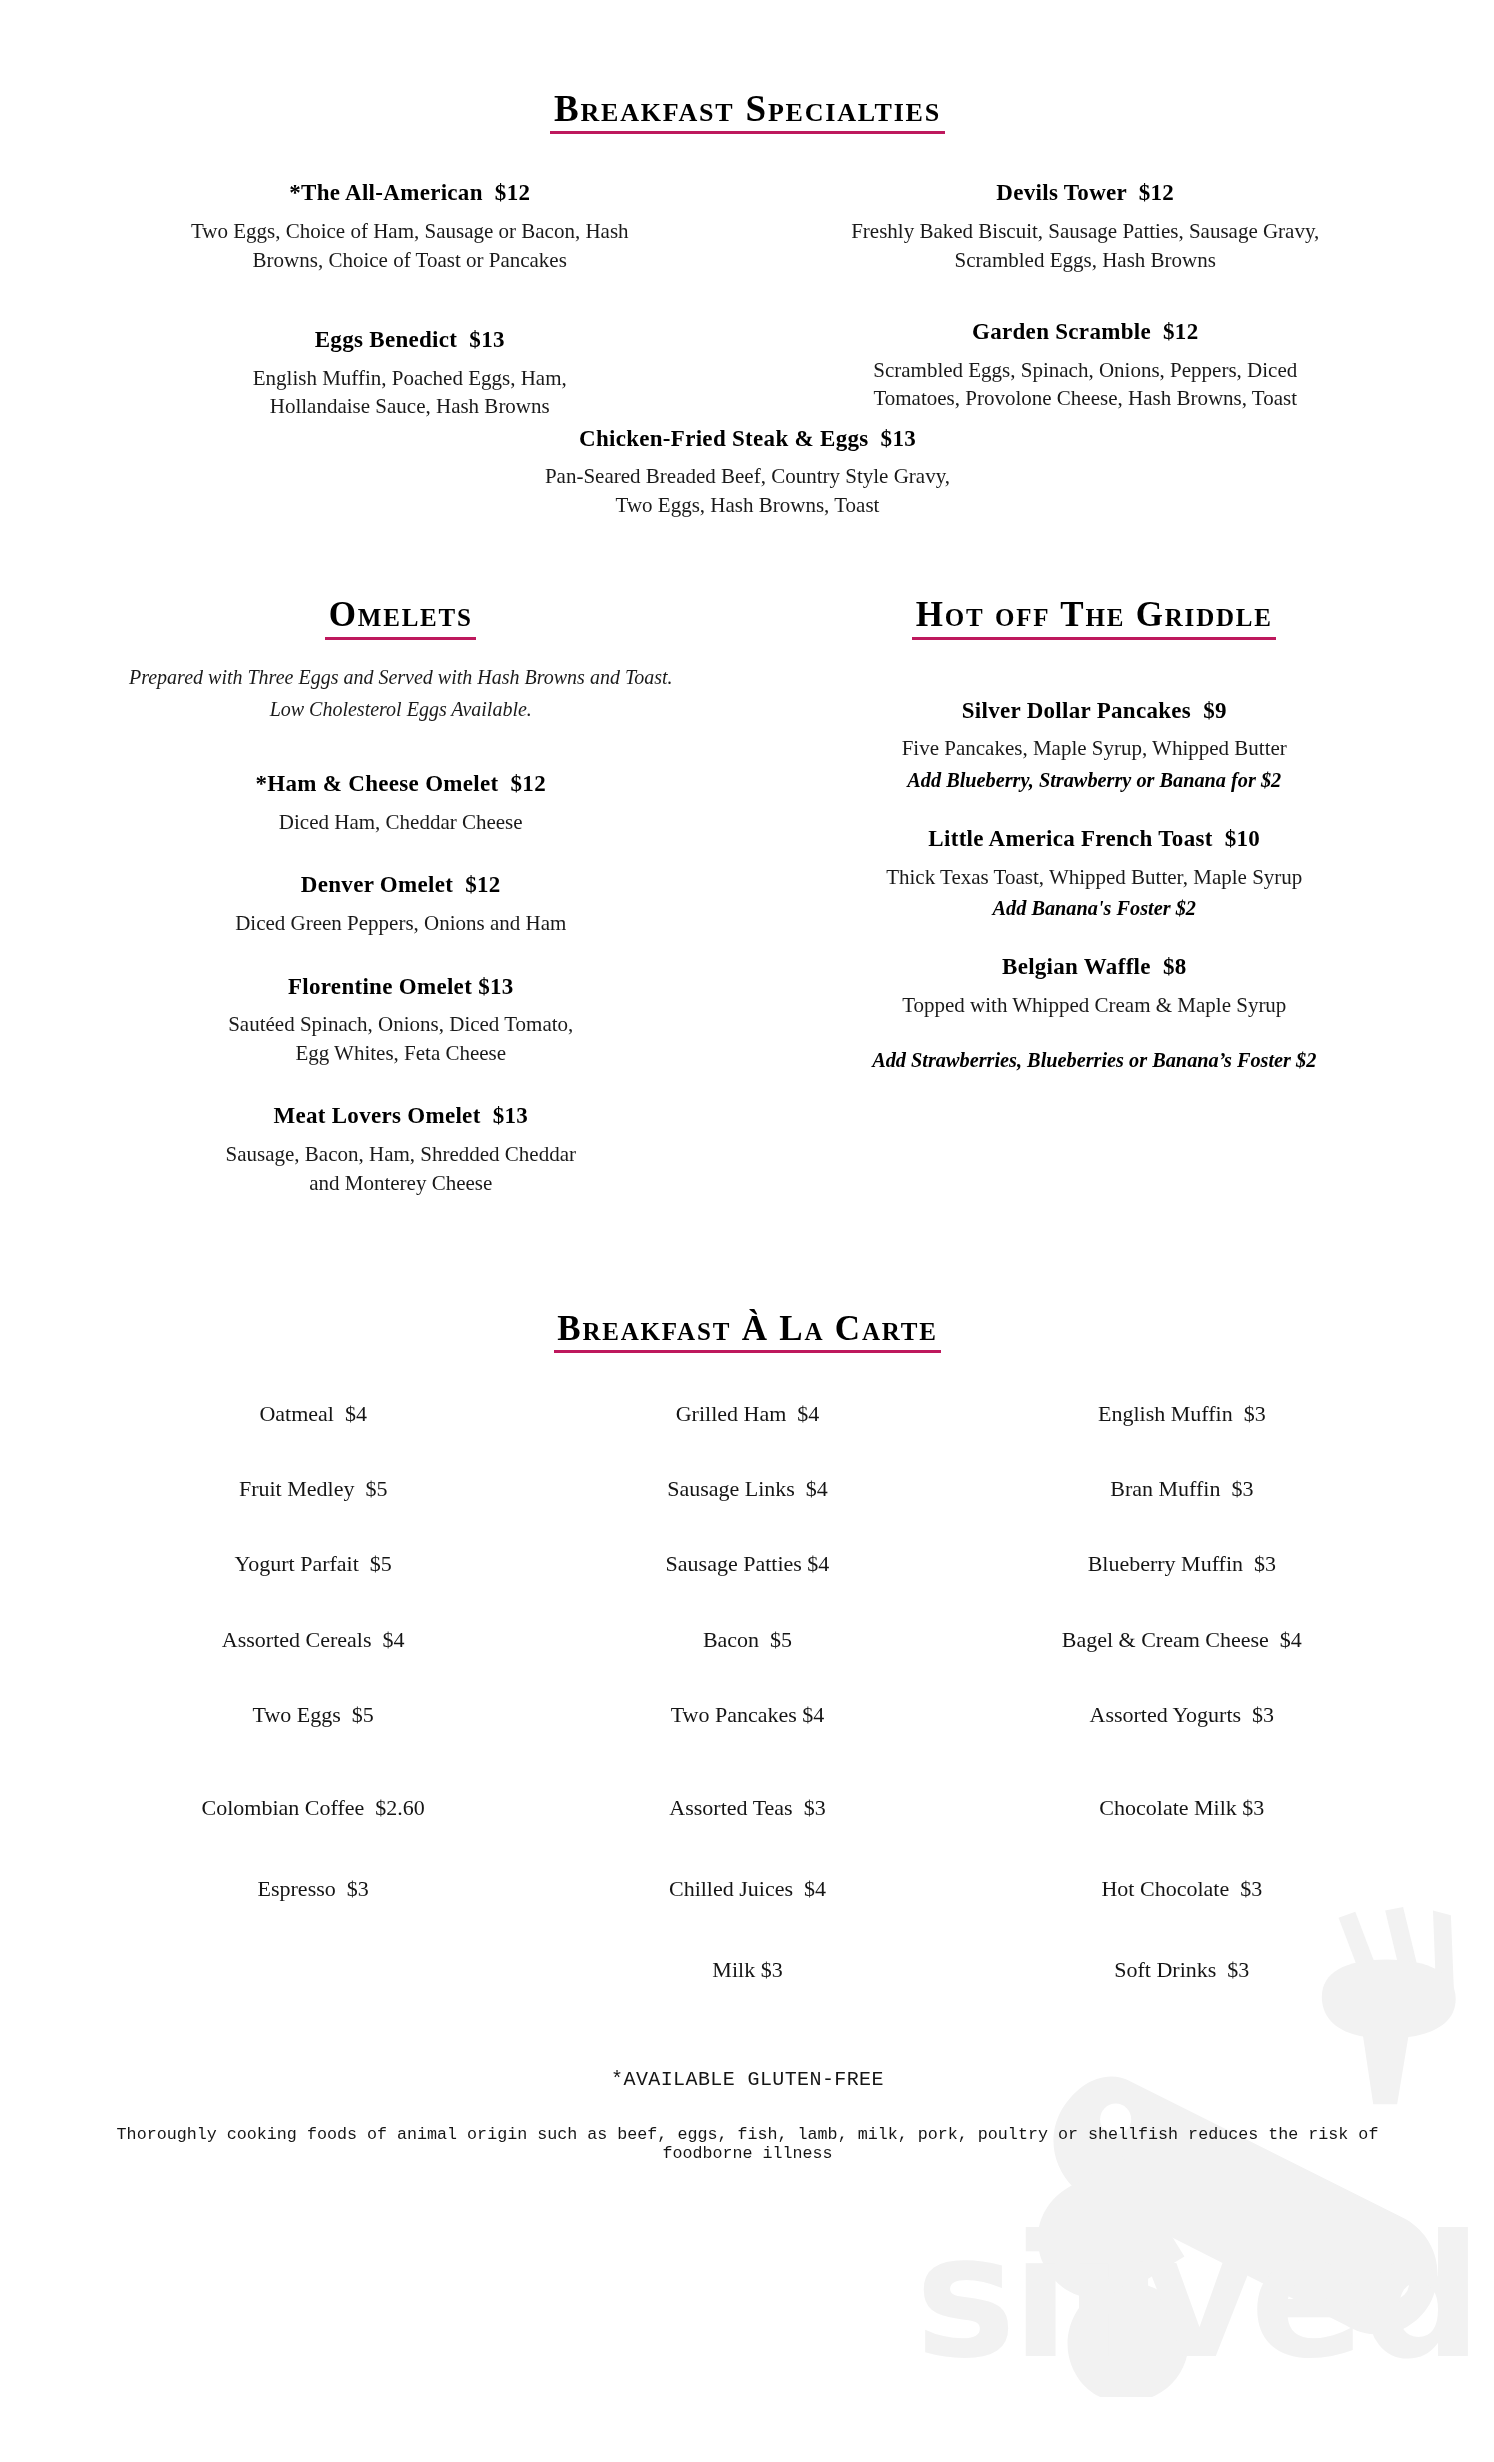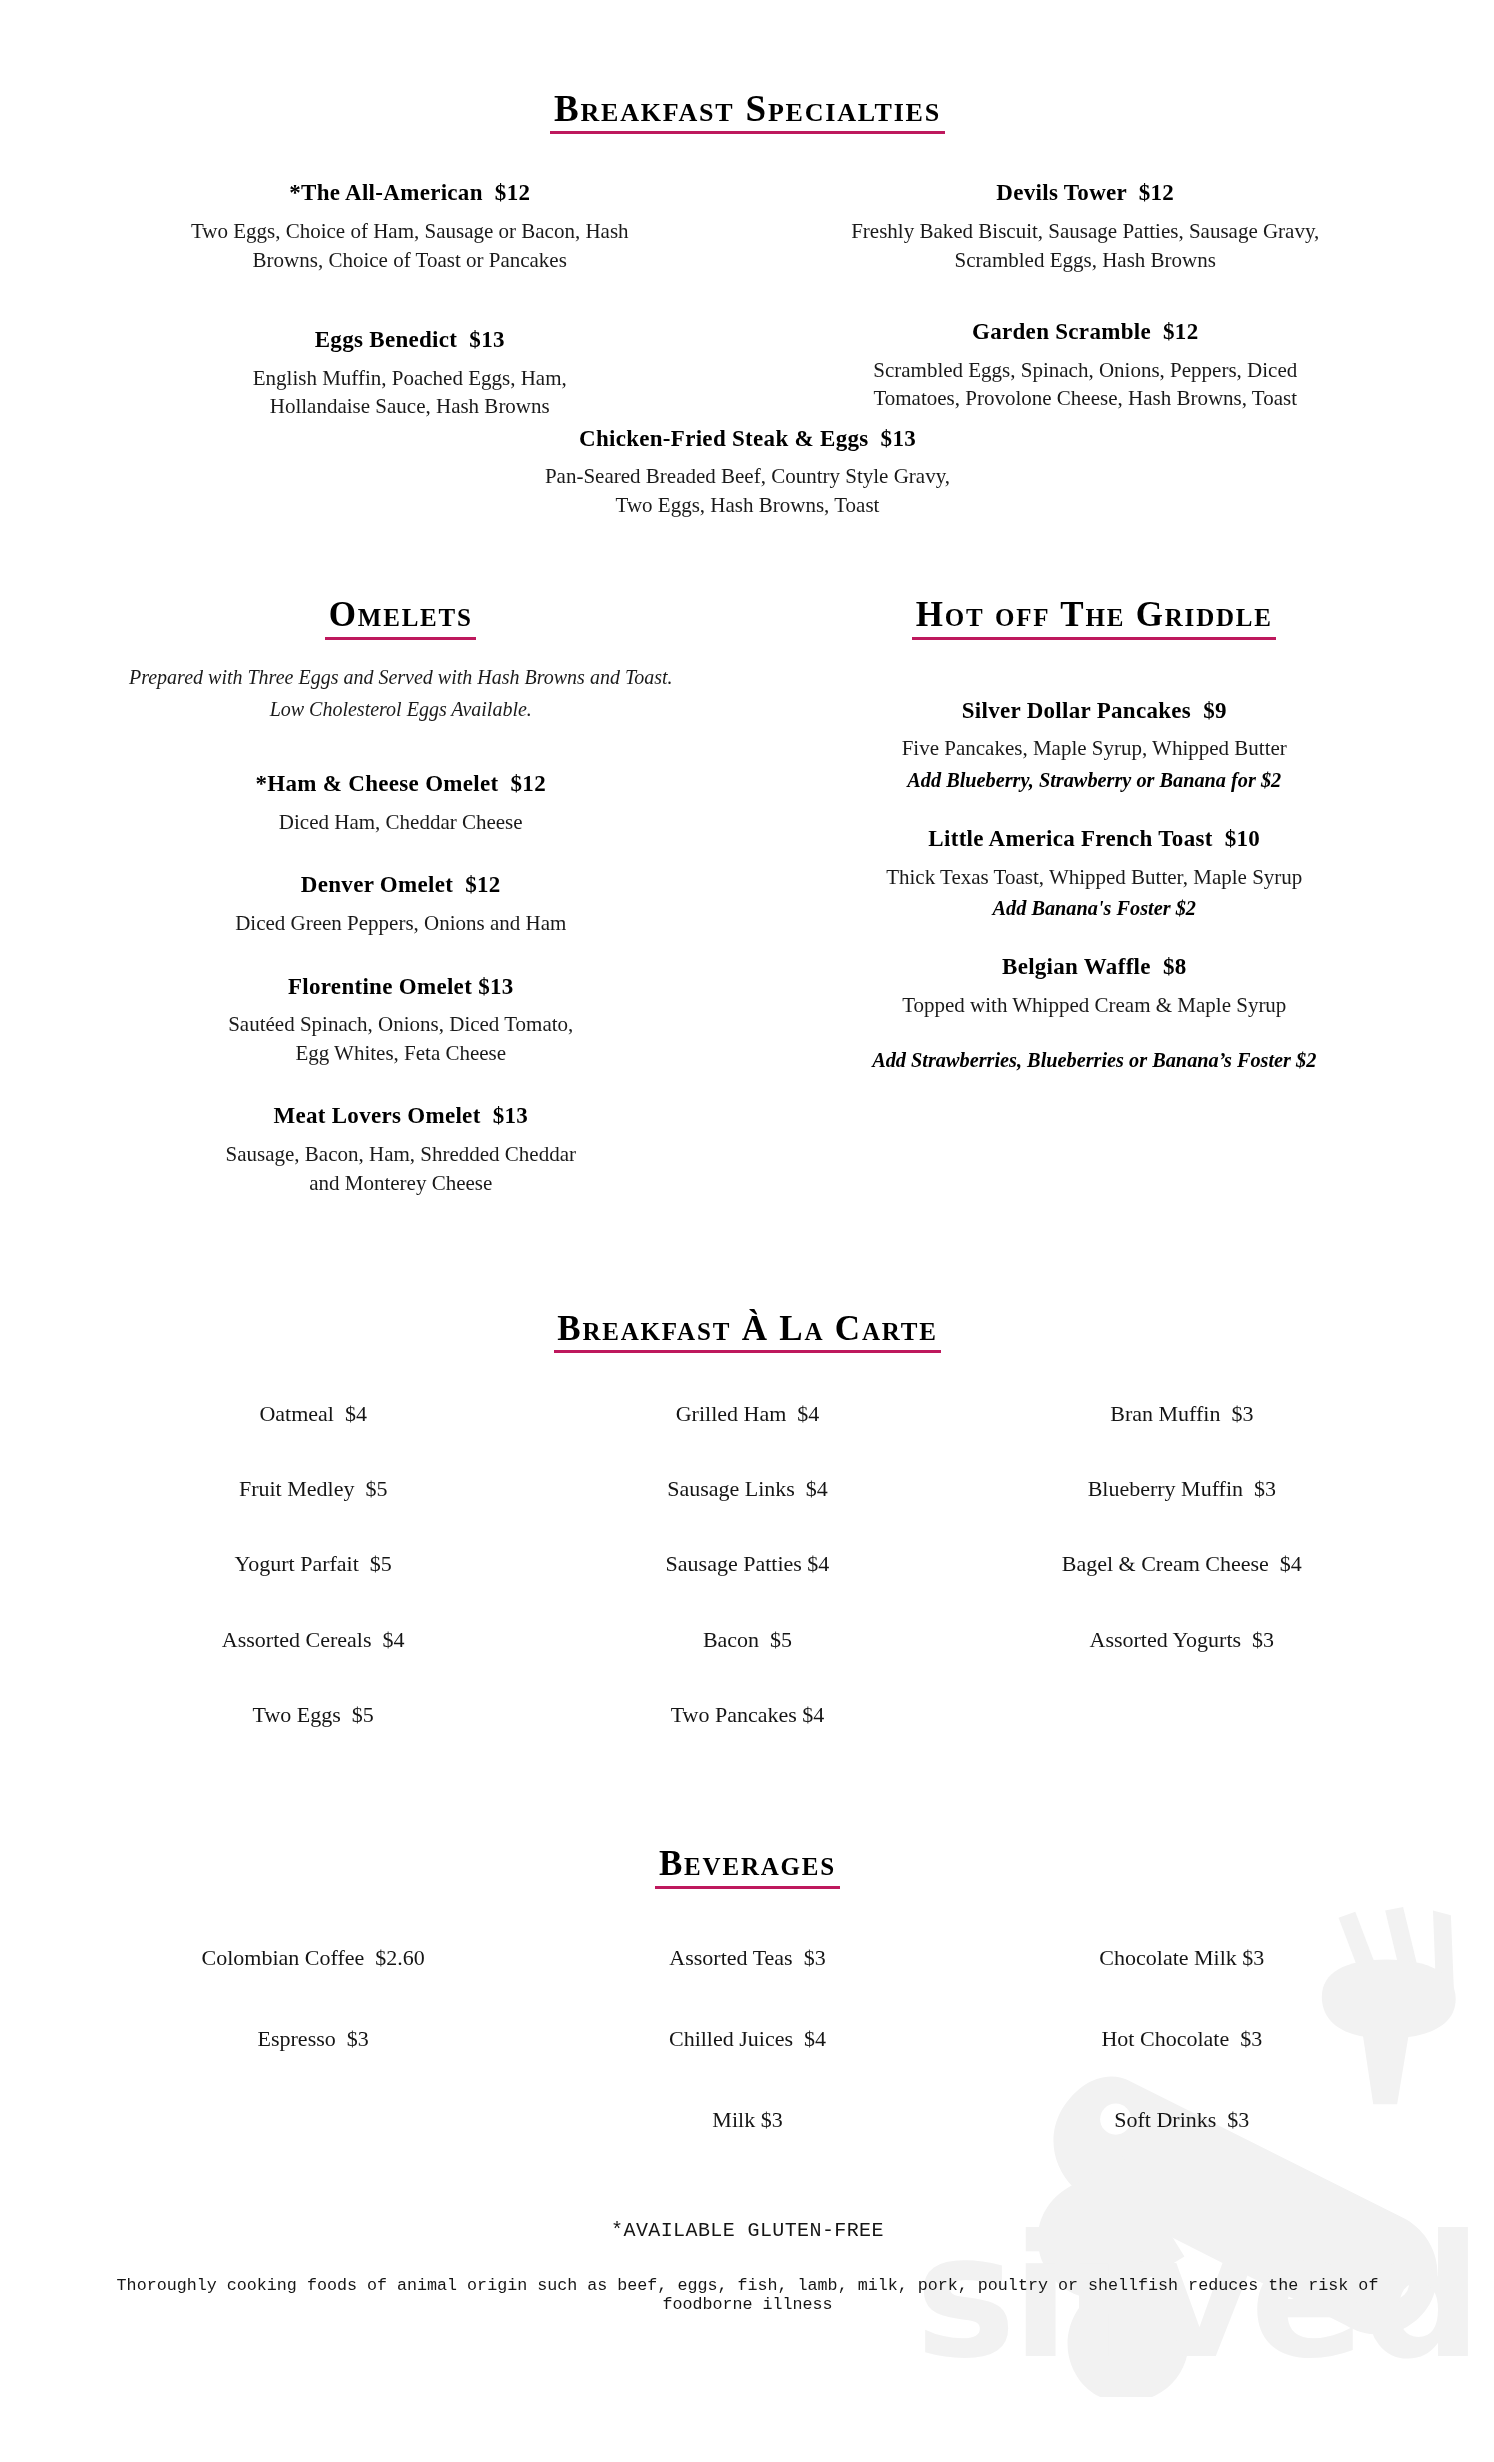--- a/index.html
+++ b/index.html
@@ -311,30 +311,28 @@
         <div class="carte-line">Two Eggs  $5</div>
       </div>
       <div class="carte-col">
         <div class="carte-line">Grilled Ham  $4</div>
         <div class="carte-line">Sausage Links  $4</div>
         <div class="carte-line">Sausage Patties $4</div>
         <div class="carte-line">Bacon  $5</div>
         <div class="carte-line">Two Pancakes $4</div>
       </div>
       <div class="carte-col">
+        <div class="carte-line">English Muffin  $3</div>
         <div class="carte-line">Bran Muffin  $3</div>
         <div class="carte-line">Blueberry Muffin  $3</div>
         <div class="carte-line">Bagel &amp; Cream Cheese  $4</div>
         <div class="carte-line">Assorted Yogurts  $3</div>
       </div>
     </div>
 
-    <div class="section-head" id="head-beverages" style="margin-top:108px;">
-      <span class="rule">Beverages</span>
-    </div>
 
     <div class="three-col" style="margin-top:43px;">
       <div class="carte-col">
         <div class="bev-line">Colombian Coffee  $2.60</div>
         <div class="bev-line">Espresso  $3</div>
       </div>
       <div class="carte-col">
         <div class="bev-line">Assorted Teas  $3</div>
         <div class="bev-line">Chilled Juices  $4</div>
         <div class="bev-line">Milk $3</div>

